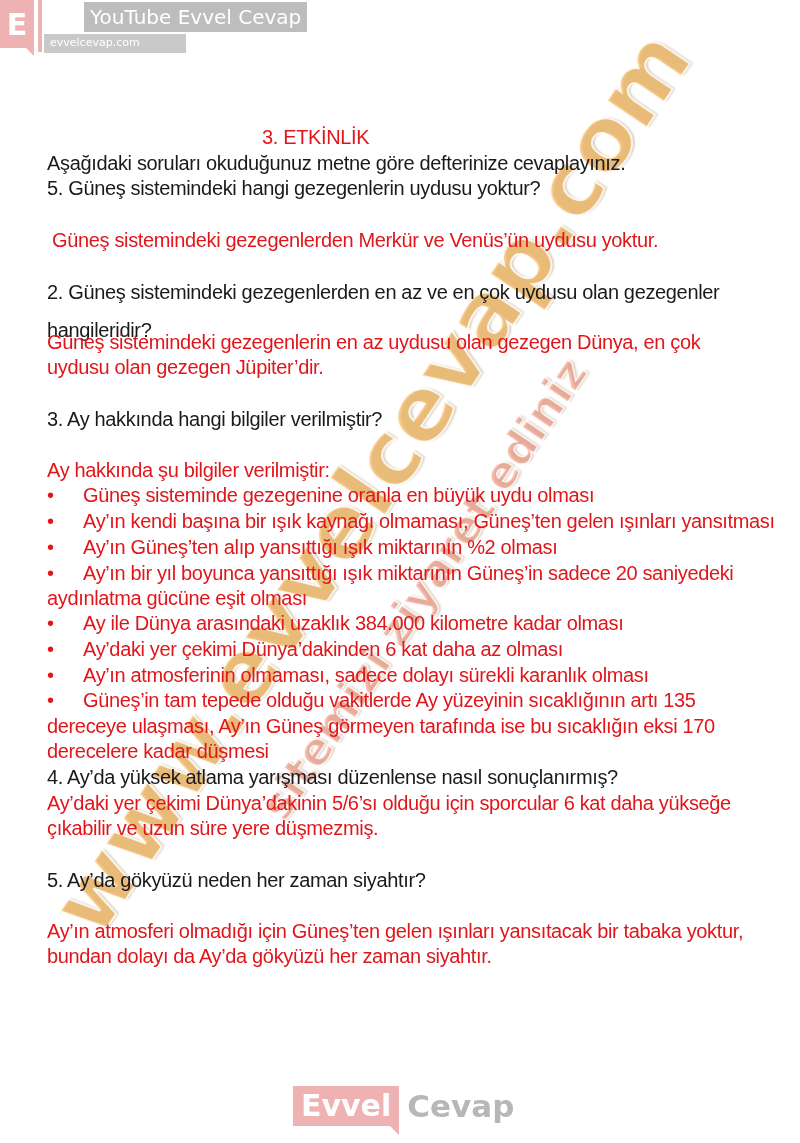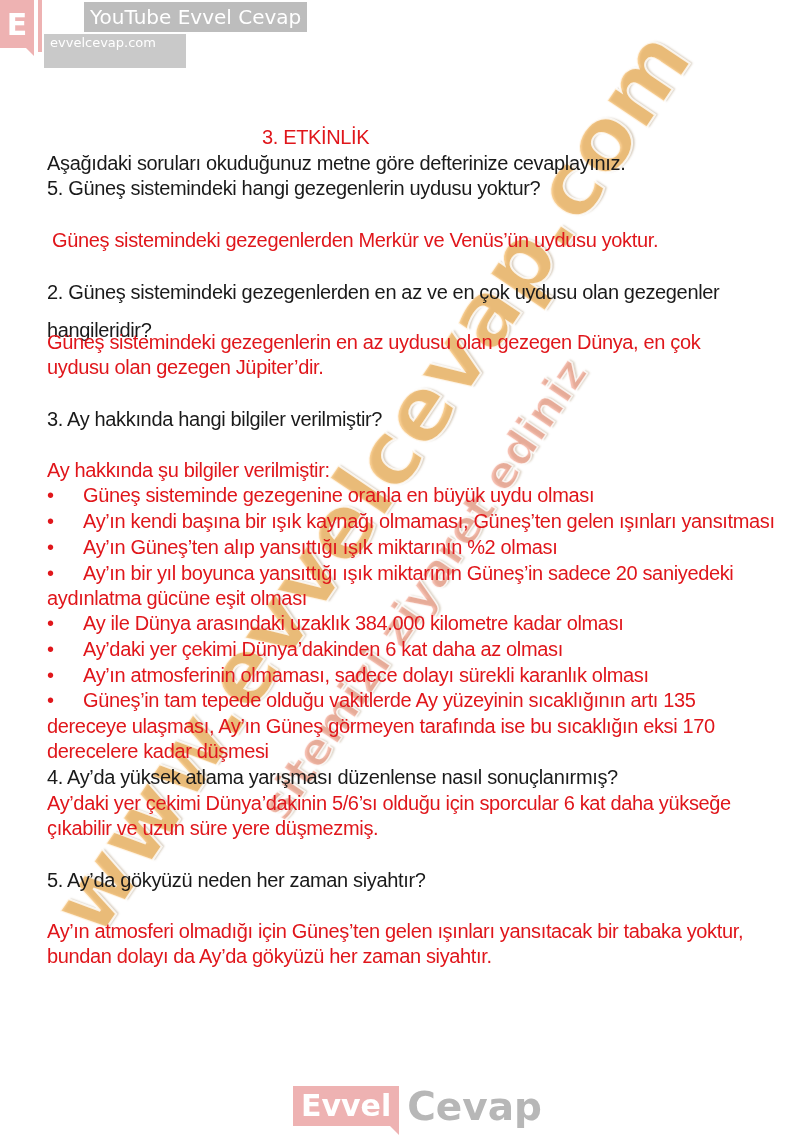--- a/index.html
+++ b/index.html
@@ -21,22 +21,22 @@
     border-left: 8px solid transparent; border-top: 8px solid #eeb2b2;
   }
   .hdr-stripe { position: absolute; left: 38px; top: 0; width: 4px; height: 52px; background: #eeb2b2; }
   .hdr-title {
     position: absolute; left: 44px; top: 2px; height: 30px; padding: 0 6px;
     background: #bdbdbd; color: #fff; font-size: 20px; line-height: 30px;
     font-family: "DejaVu Sans", sans-serif;
     margin-left: 40px;
   }
   .hdr-url {
-    position: absolute; left: 44px; top: 34px; width: 136px; height: 34px; padding-left: 6px;
-    background: #c9c9c9; color: #fff; font-size: 13px; line-height: 18px;
+    position: absolute; left: 44px; top: 34px; width: 136px; height: 19px; padding-left: 6px;
+    background: #c9c9c9; color: #fff; font-size: 11px; line-height: 18px;
     font-family: "DejaVu Sans", sans-serif;
   }
 
   
   .content { position: absolute; left: 47px; top: 0; width: 745px; }
   .line {
     position: absolute; left: 0; white-space: nowrap;
     font-size: 20px; line-height: 24px; letter-spacing: -0.35px;
   }
   .red { color: #e0161b; }
@@ -63,21 +63,21 @@
   
   .ftr { position: absolute; left: 293px; top: 1084px; height: 44px; display: flex; align-items: center; }
   .ftr-evvel {
     position: relative; background: #eeb2b2; color: #fff; font-size: 30px; font-weight: bold;
     padding: 0 8px; height: 40px; line-height: 40px; font-family: "DejaVu Sans", sans-serif;
   }
   .ftr-evvel::after {
     content: ""; position: absolute; right: 0; bottom: -9px;
     border-left: 9px solid transparent; border-top: 9px solid #eeb2b2;
   }
-  .ftr-cevap { color: #b7b7b7; font-size: 39px; font-weight: bold; margin-left: 8px; font-family: "DejaVu Sans", sans-serif; }
+  .ftr-cevap { color: #b7b7b7; font-size: 31px; font-weight: bold; margin-left: 8px; font-family: "DejaVu Sans", sans-serif; }
 </style>
 </head>
 <body>
 
 <div class="hdr-e">E</div>
 <div class="hdr-stripe"></div>
 <div class="hdr-title">YouTube Evvel Cevap</div>
 <div class="hdr-url">evvelcevap.com</div>
 
 <div class="wm wm1">www.evvelcevap.com</div>

